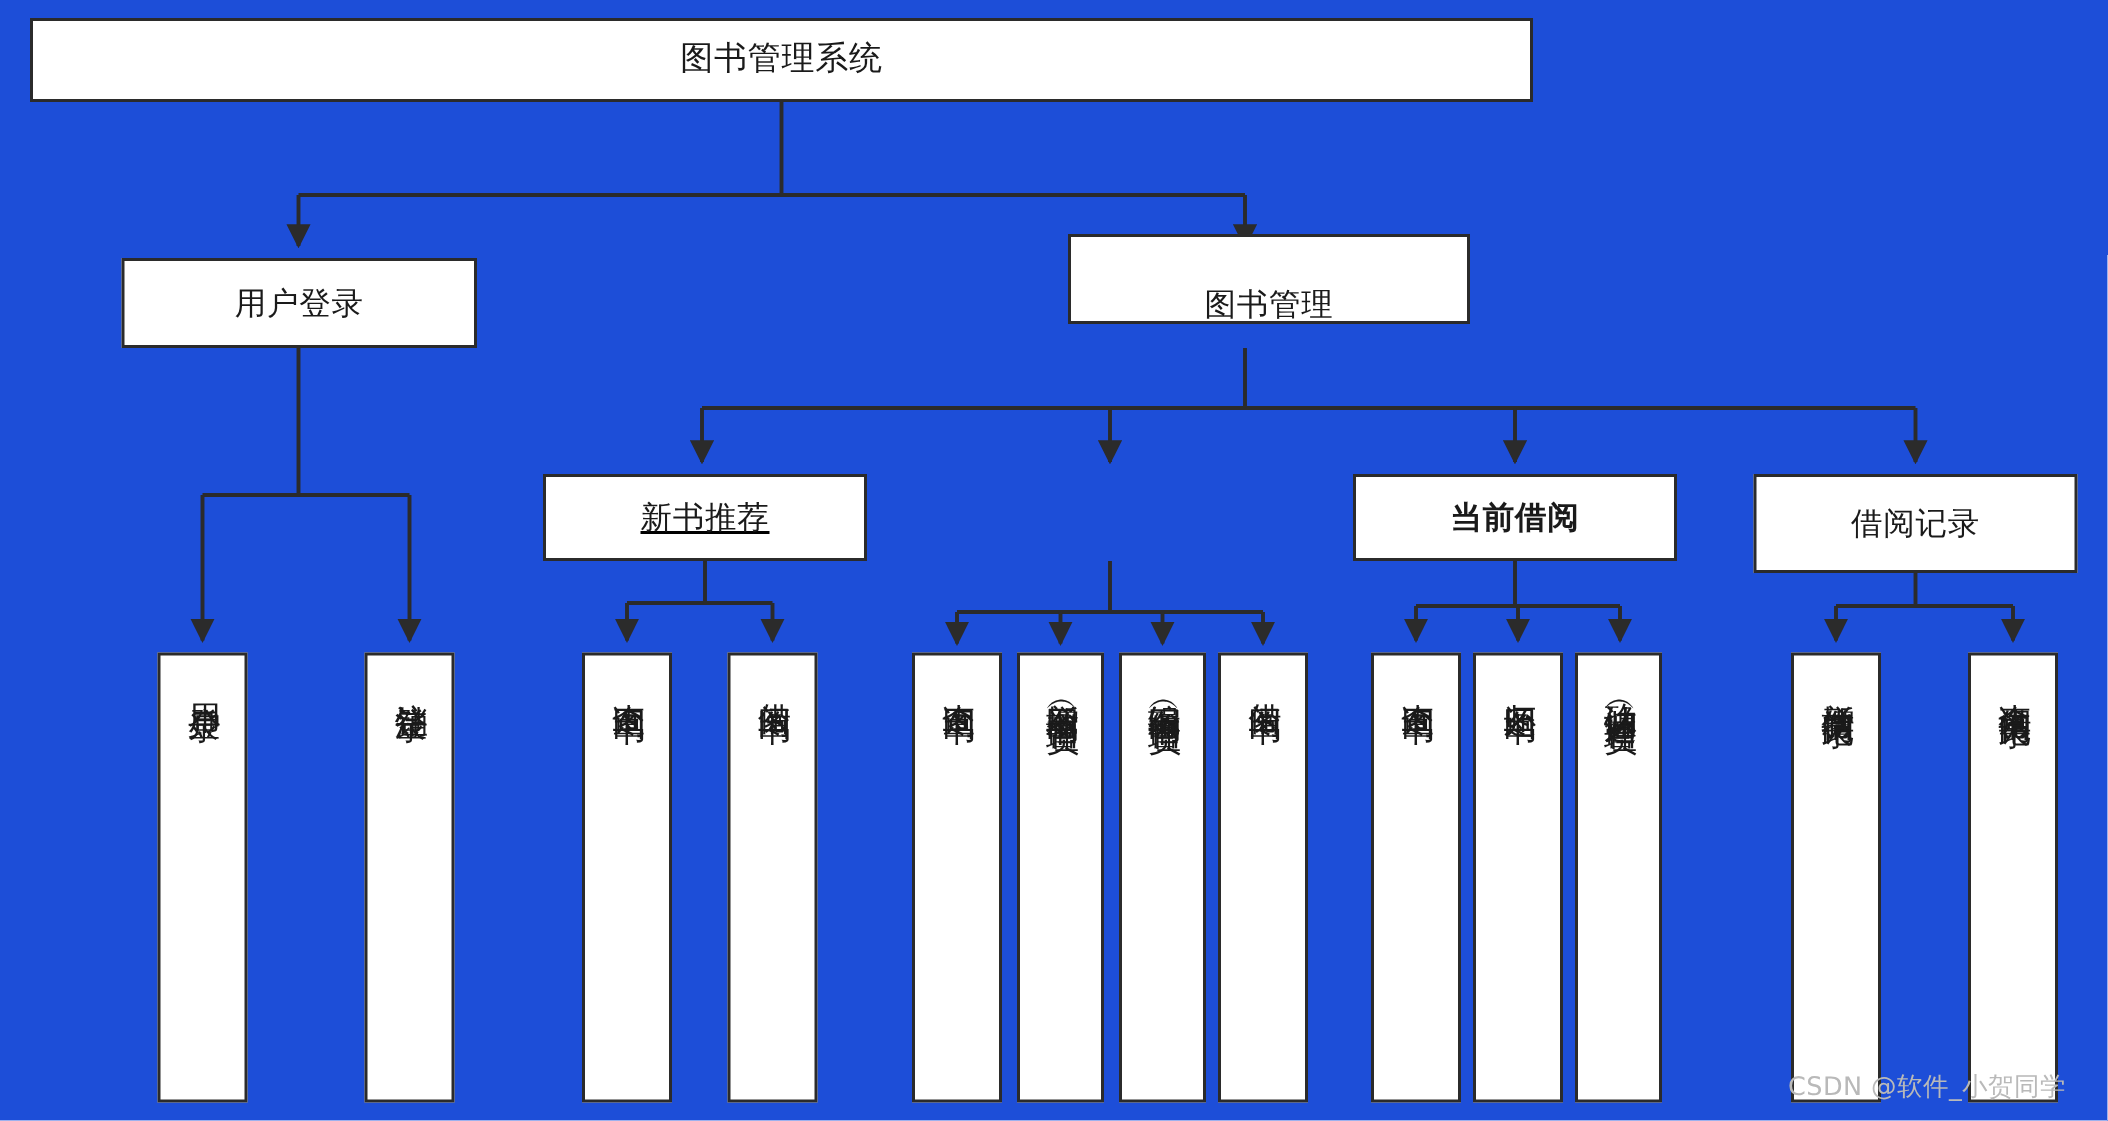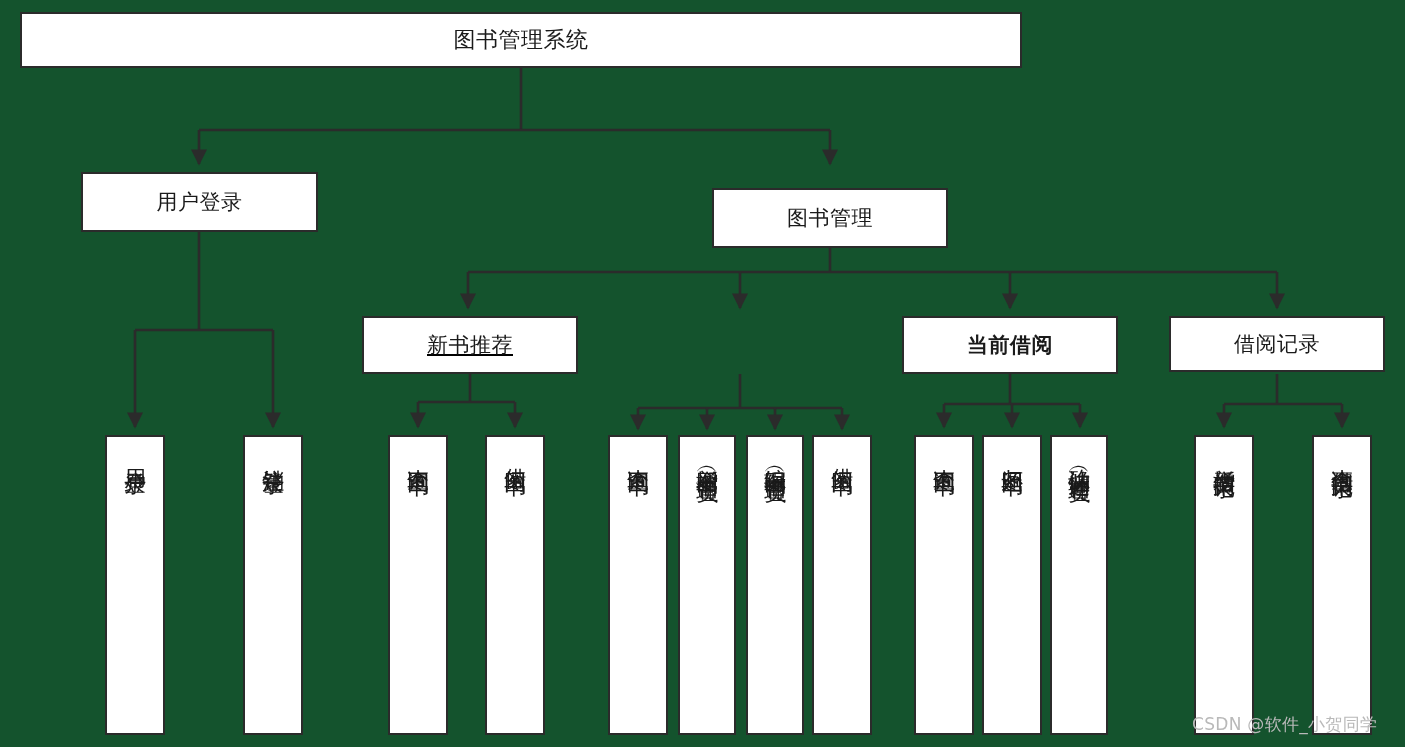--- a/index.html
+++ b/index.html
@@ -8,21 +8,21 @@
     padding: 0;
     background: #ffffff;
   }
   body {
     font-family: "DejaVu Sans", "Liberation Sans", sans-serif;
   }
   #diagram-root {
     position: relative;
     width: 1405px;
     height: 747px;
-    background: #14532d;
+    background: #1d4ed8;
     overflow: hidden;
   }
   #edges-layer {
     position: absolute;
     left: 0;
     top: 0;
     width: 1405px;
     height: 747px;
   }
   .node {
@@ -125,31 +125,31 @@
     </g>
   </svg>
 
   <div class="node root" style="left:20px; top:12px; width:1002px; height:56px;">
     <span class="node-label">图书管理系统</span>
   </div>
 
   <div class="node" style="left:81px; top:172px; width:237px; height:60px;">
     <span class="node-label">用户登录</span>
   </div>
-  <div class="node" style="left:712px; top:188px; width:236px; height:60px;">
+  <div class="node" style="left:712px; top:156px; width:268px; height:60px;align-items:flex-end;">
     <span class="node-label">图书管理</span>
   </div>
 
   <div class="node" style="left:362px; top:316px; width:216px; height:58px;text-decoration:underline;">
     <span class="node-label">新书推荐</span>
   </div>
   <div class="node" style="left:902px; top:316px; width:216px; height:58px;font-weight:bold;">
     <span class="node-label">当前借阅</span>
   </div>
-  <div class="node" style="left:1169px; top:316px; width:216px; height:56px;">
+  <div class="node" style="left:1169px; top:316px; width:216px; height:66px;">
     <span class="node-label">借阅记录</span>
   </div>
 
   <div class="node vertical" style="left:105px; top:435px; width:60px; height:300px;">
     <span class="node-label">用户登录</span>
   </div>
   <div class="node vertical" style="left:243px; top:435px; width:60px; height:300px;">
     <span class="node-label">注销登录</span>
   </div>
 

